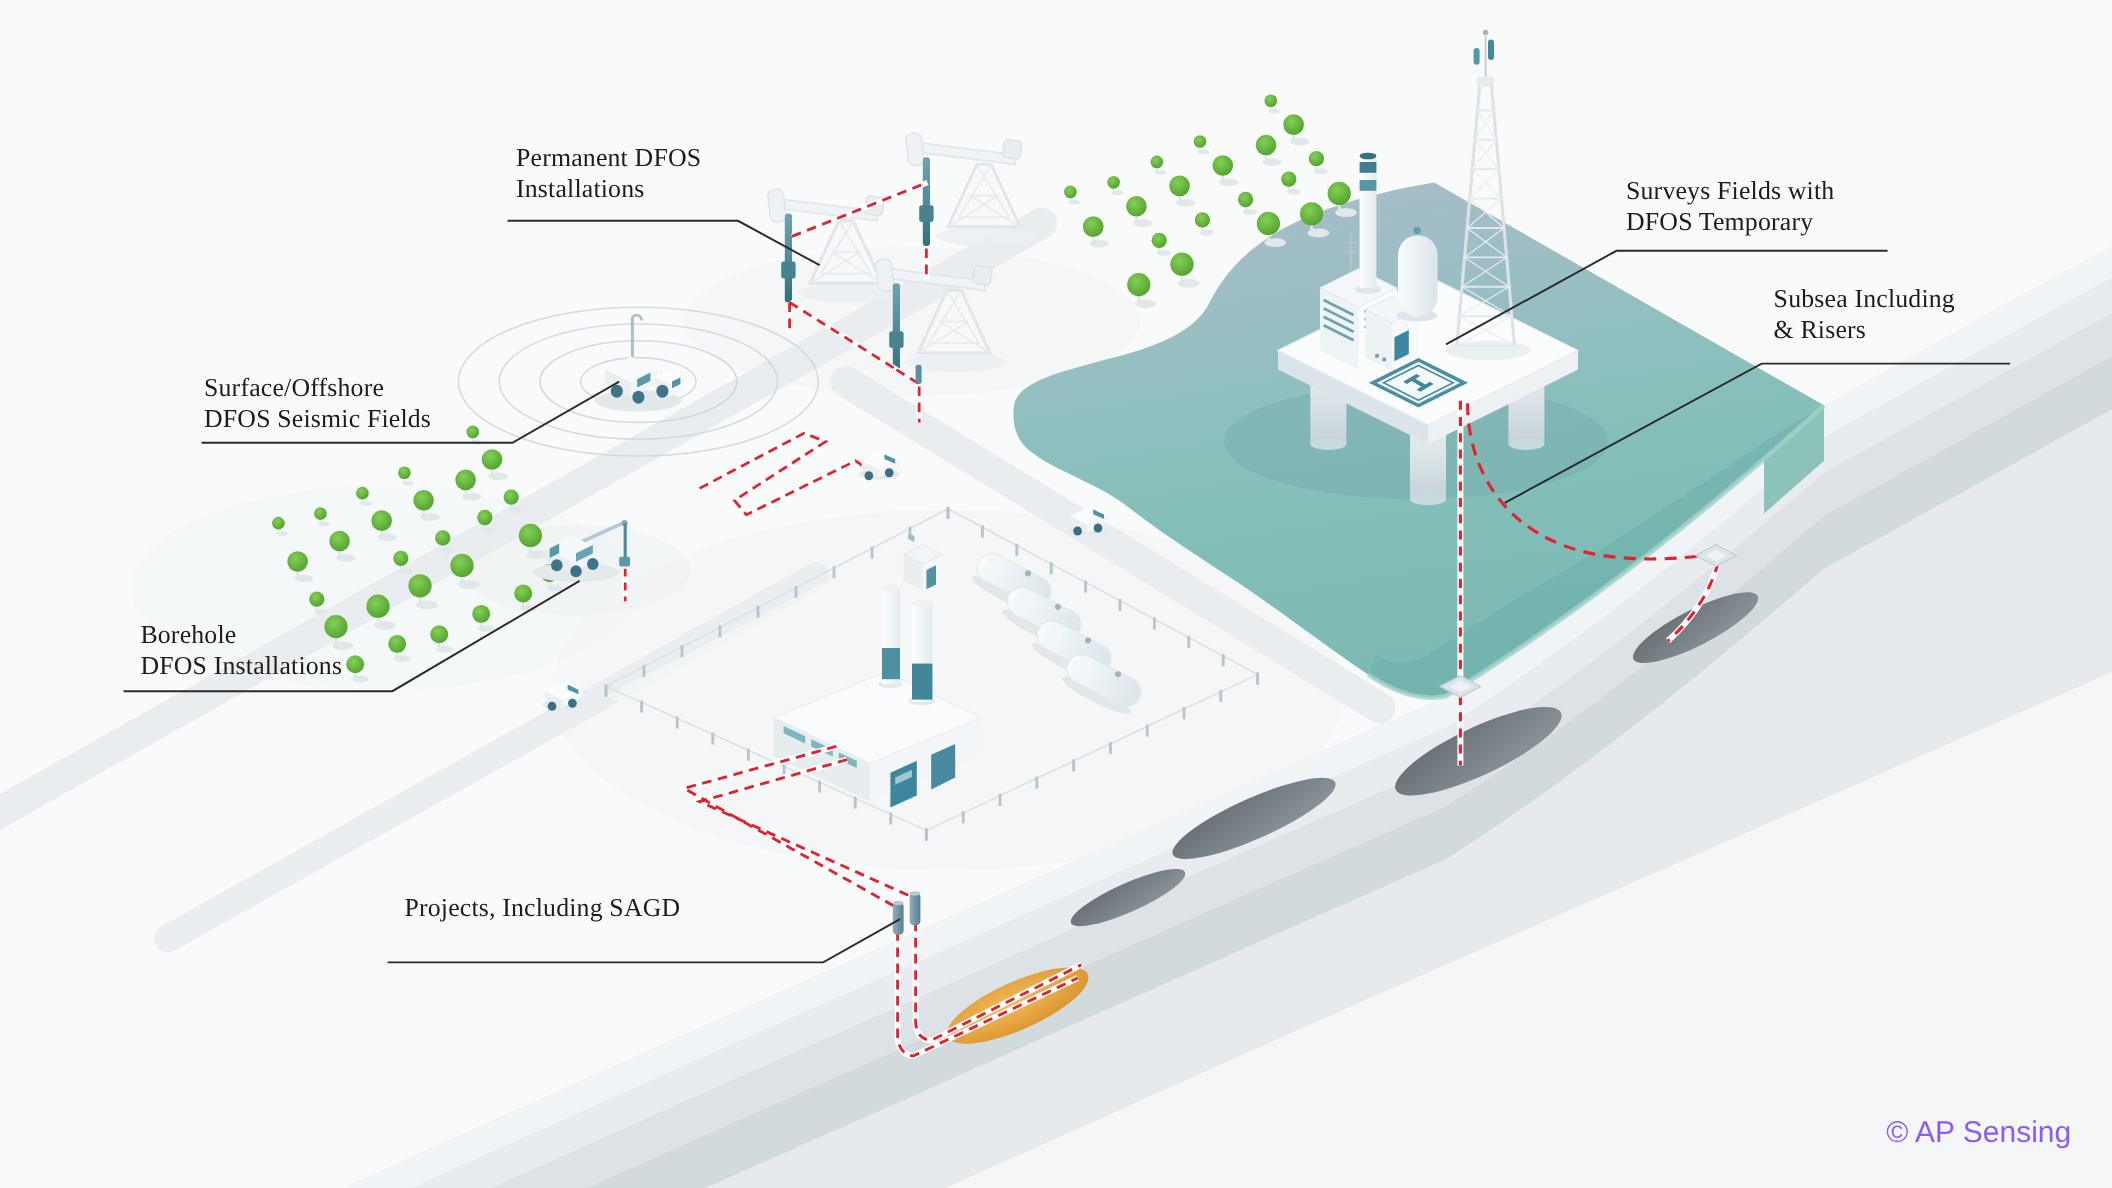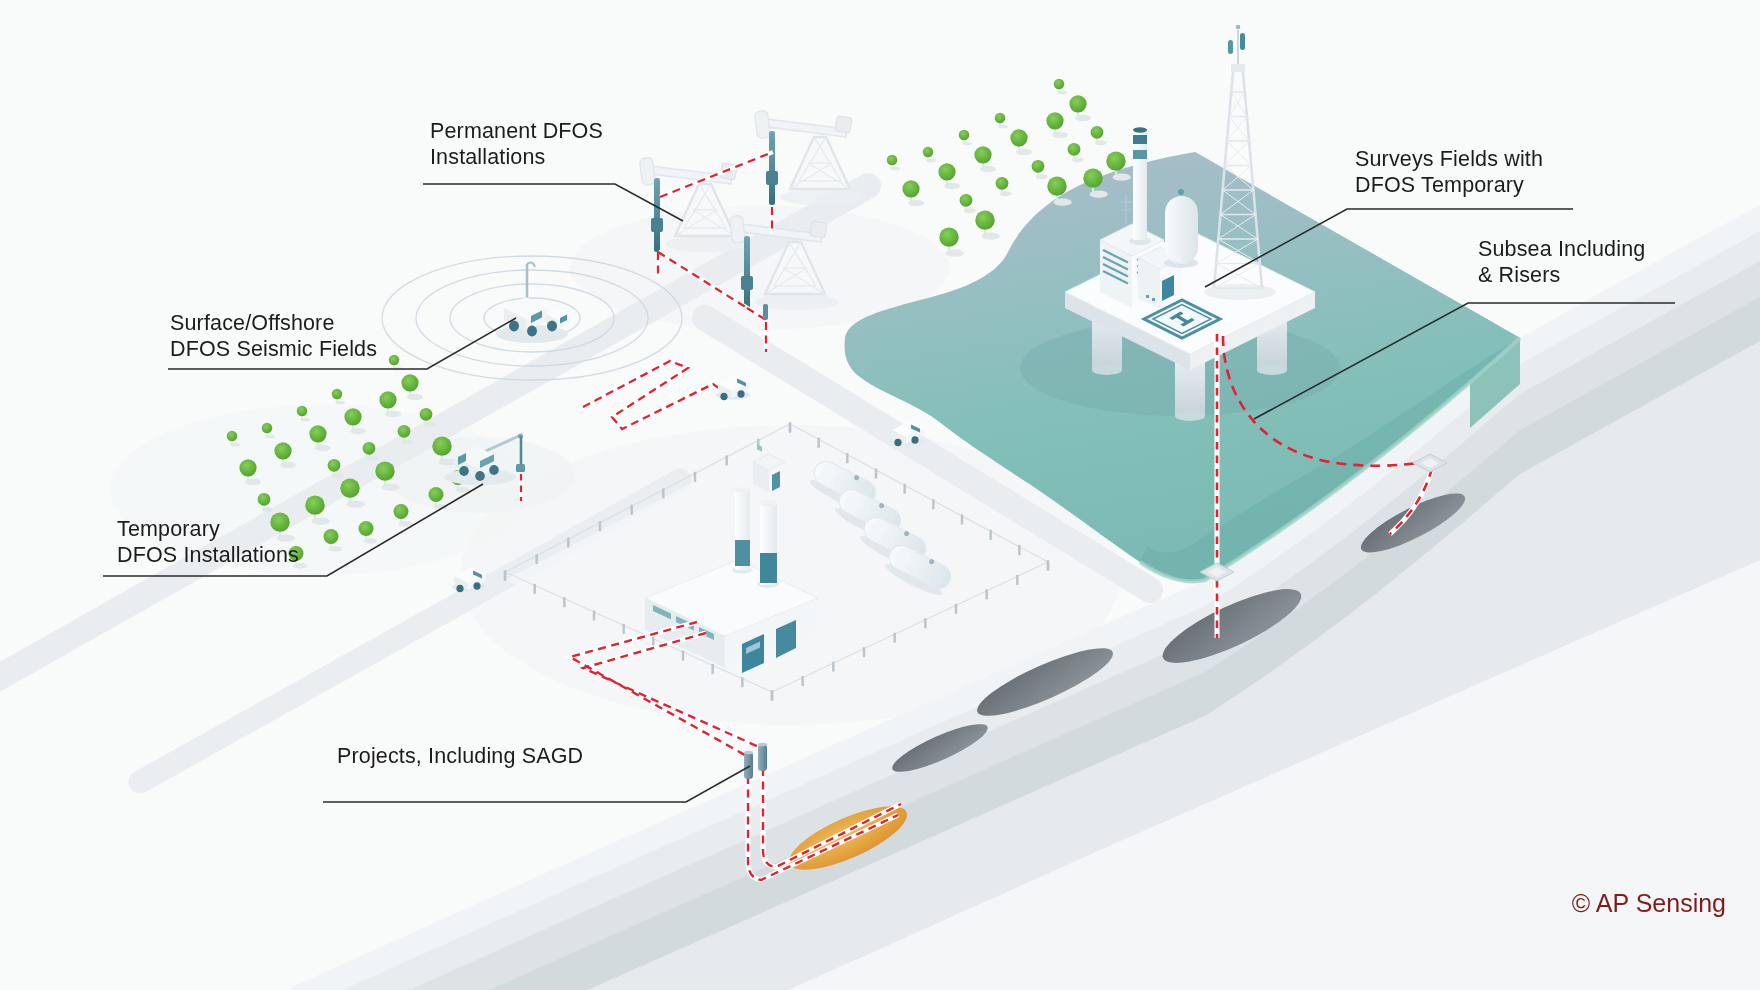--- a/index.html
+++ b/index.html
@@ -1,22 +1,22 @@
 <!DOCTYPE html>
 <html><head>
 <meta charset="utf-8">
 <style>
   html,body{margin:0;padding:0;background:#f9fafa;}
   #stage{position:relative;width:1760px;height:990px;background:#f9fafa;overflow:hidden;
          font-family:"Liberation Sans",sans-serif;}
   #scene{position:absolute;left:0;top:0;}
   .lbl{position:absolute;font:500 21.5px/26px "Liberation Sans",sans-serif;color:#1c1c1c;
        letter-spacing:.15px;white-space:nowrap;}
-  .lbl span{display:block;}
-  .credit{position:absolute;right:34px;top:888px;font:400 25px/30px "Liberation Sans",sans-serif;color:#7f1d1d;margin-left:12px;}
+  .lbl span{display:block;font-family:Liberation Serif, serif;}
+  .credit{position:absolute;right:34px;top:929px;font:400 25px/30px "Liberation Sans",sans-serif;color:#8b5cf6;margin-left:12px;}
 </style>
 </head>
 <body>
 
 <div id="stage">
 <svg id="scene" width="1760" height="990" viewBox="0 0 1760 990">
 <defs>
   <radialGradient id="gTree" cx="40%" cy="35%" r="75%">
     <stop offset="0" stop-color="#84cf58"></stop>
           <stop offset="1" stop-color="#4d9e29"></stop>
@@ -500,21 +500,21 @@
 
 <div class="lbl" style="left:430px;top:118px">
   <span>Permanent DFOS</span>
   <span>Installations</span>
 </div>
 <div class="lbl" style="left:170px;top:310px">
   <span>Surface/Offshore</span>
   <span>DFOS Seismic Fields</span>
 </div>
 <div class="lbl" style="left:117px;top:516px">
-  <span>Temporary</span>
+  <span>Borehole</span>
   <span>DFOS Installations</span>
 </div>
 <div class="lbl" style="left:337px;top:743px">
   <span>Projects, Including SAGD</span>
 </div>
 <div class="lbl" style="left:1355px;top:146px">
   <span>Surveys Fields with</span>
   <span>DFOS Temporary</span>
 </div>
 <div class="lbl" style="left:1478px;top:236px">

